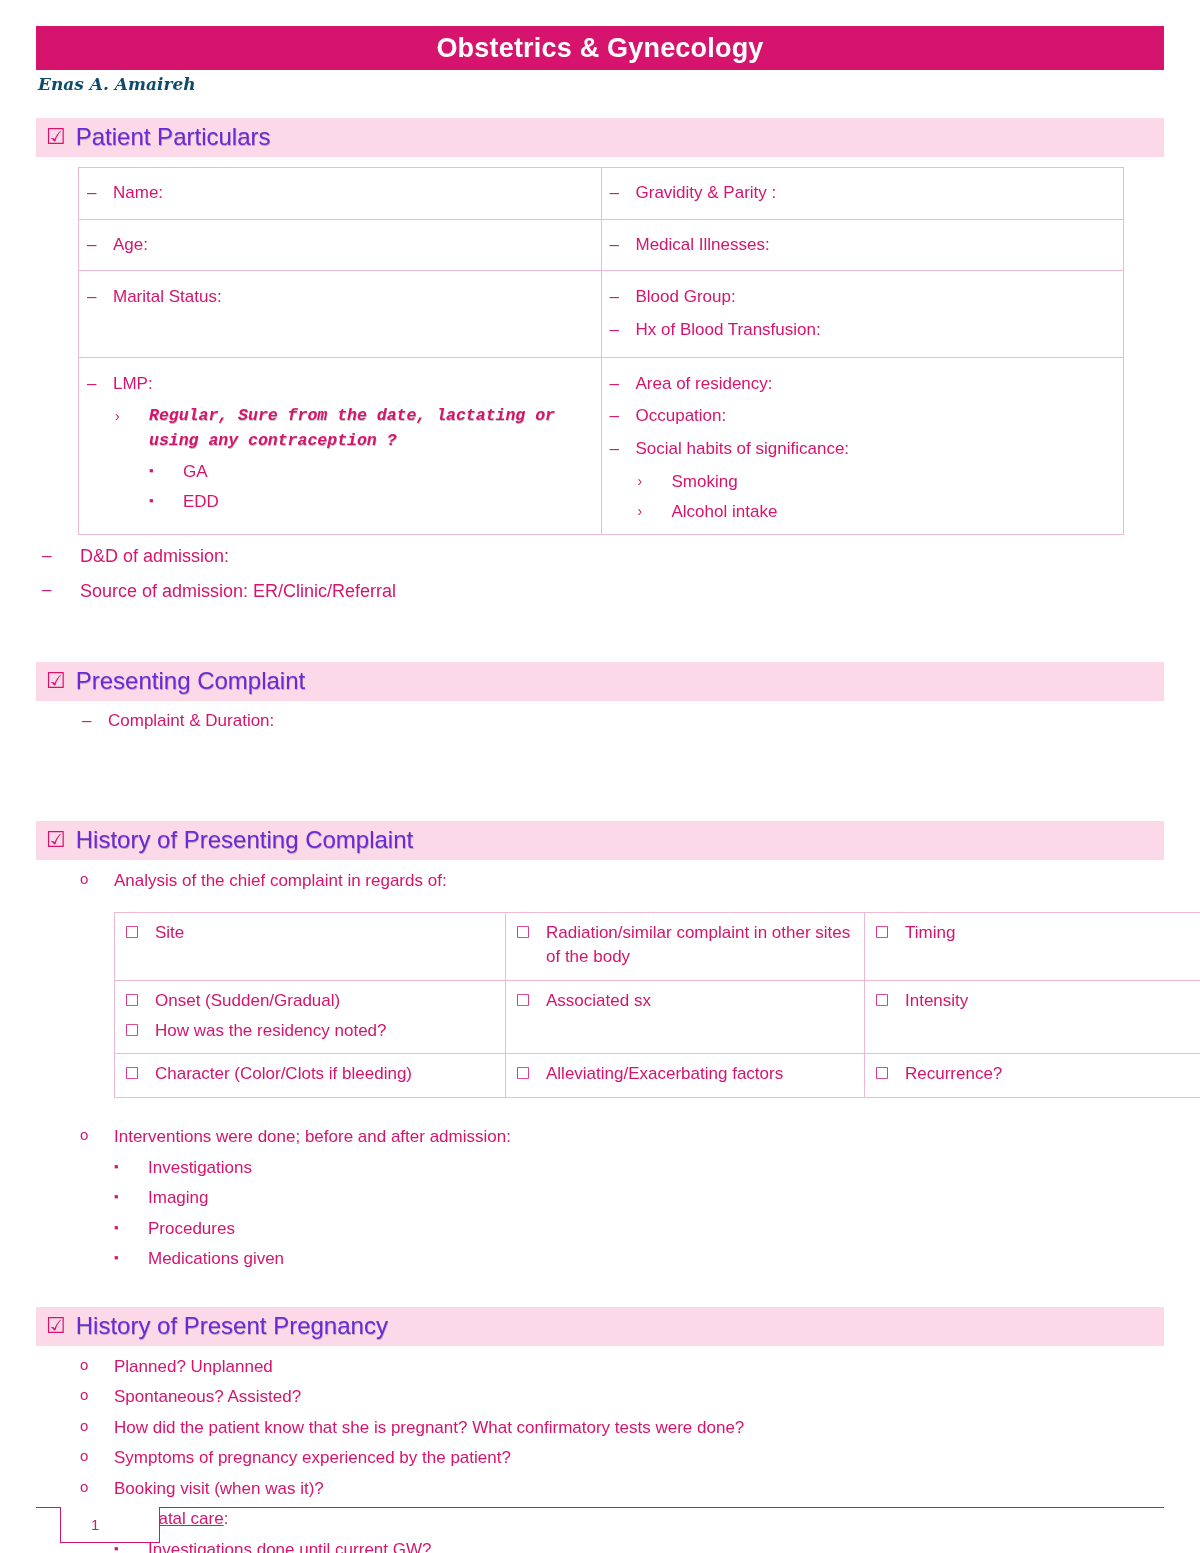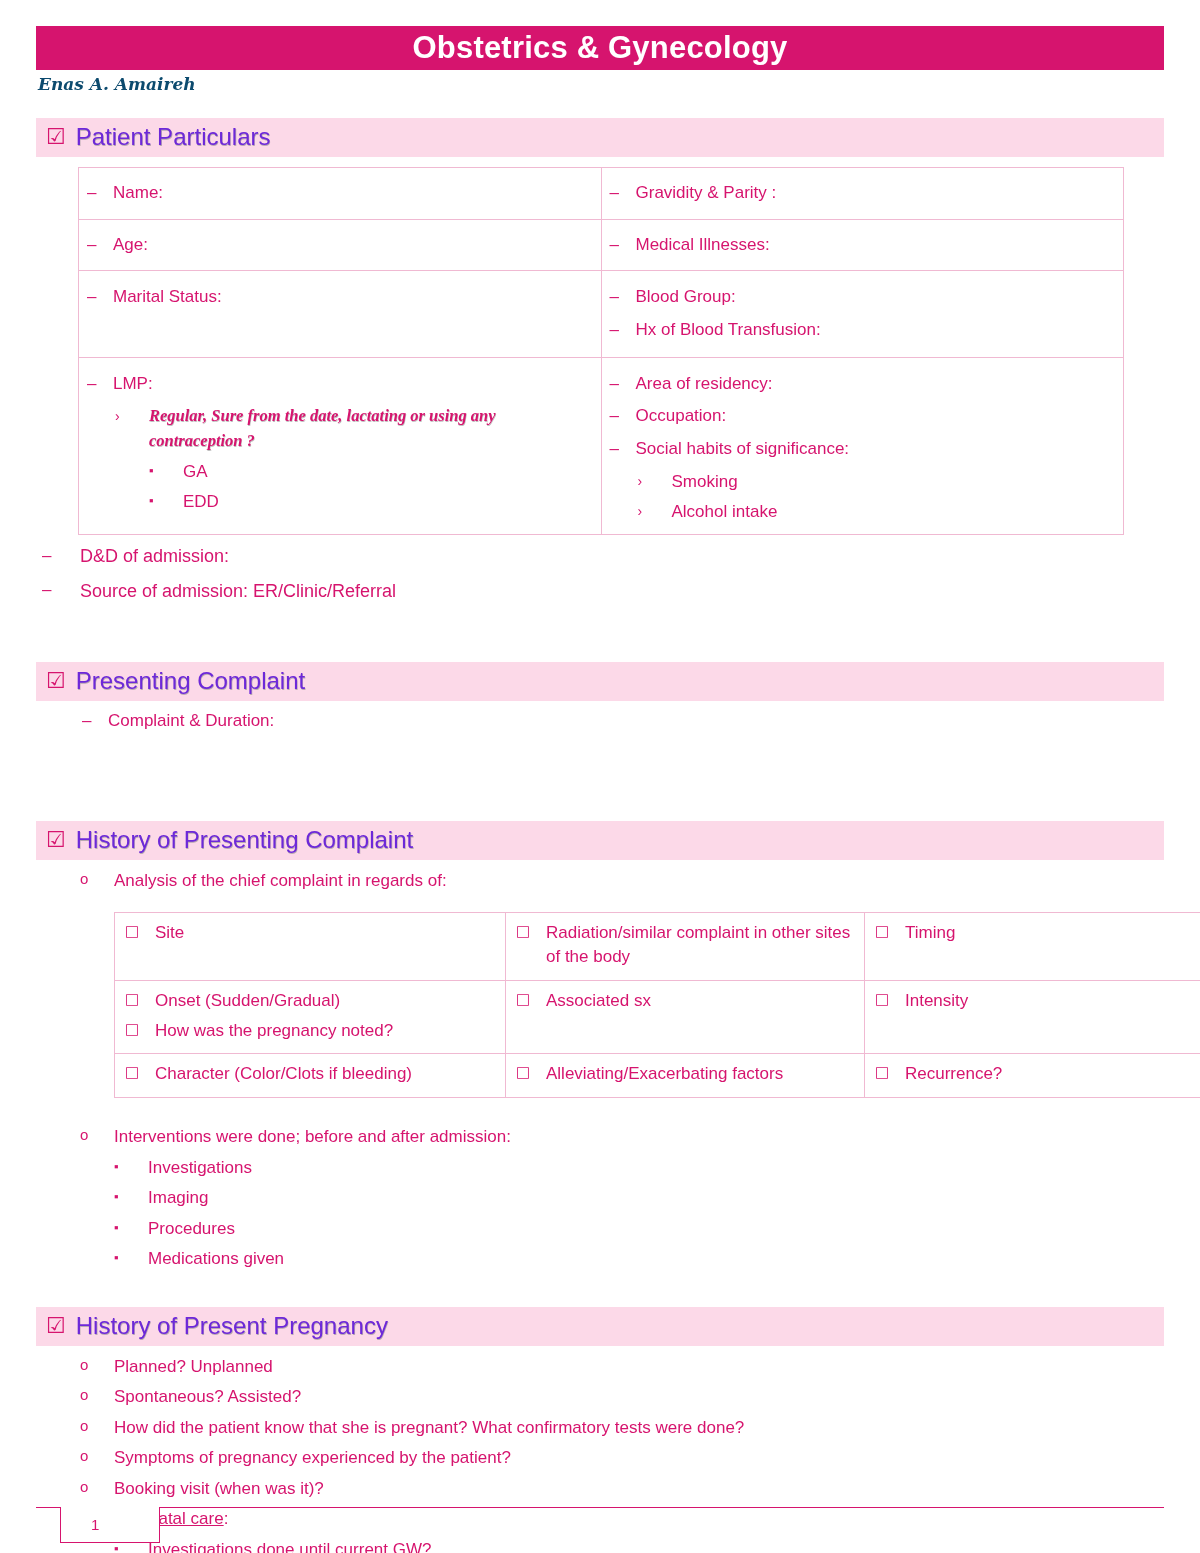--- a/index.html
+++ b/index.html
@@ -30,21 +30,21 @@
     top: 26px;
     width: 1128px;
     height: 44px;
     background: #d6146e;
     color: #ffffff;
     display: flex;
     align-items: center;
     justify-content: center;
   }
   .title-bar .title-text {
-    font-size: 31px;
+    font-size: 27px;
     font-weight: bold;
     letter-spacing: 0.2px;
   }
 
   .author {
     position: absolute;
     left: 38px;
     top: 74px;
     font-family: "DejaVu Serif", serif;
     font-style: italic;
@@ -151,21 +151,21 @@
   }
   .pp-table td {
     border: 1px solid #f0b9d2;
     vertical-align: top;
     padding: 6px 8px 6px 8px;
     width: 50%;
   }
   .pp-table td.narrow-pad { padding-top: 5px; padding-bottom: 5px; }
 
   .italic-hand {
-    font-family: Liberation Serif, serif;
+    font-family: Liberation Mono, monospace;
     font-style: italic;
     font-weight: bold;
     font-size: 16.5px;
     text-shadow: 0.5px 0.5px 0 rgba(130,130,130,0.5);
   }
 
   .below-table-list {
     margin-left: 6px;
     margin-top: 6px;
   }
@@ -414,21 +414,21 @@
         </td>
       </tr>
       <tr>
         <td class="col-a">
           <div class="cellrow">
             <span class="cb">□</span>
             <span>Onset (Sudden/Gradual)</span>
           </div>
           <div class="cellrow">
             <span class="cb">□</span>
-            <span>How was the pregnancy noted?</span>
+            <span>How was the residency noted?</span>
           </div>
         </td>
         <td class="col-b">
           <div class="cellrow">
             <span class="cb">□</span>
             <span>Associated sx</span>
           </div>
         </td>
         <td class="col-c">
           <div class="cellrow">

